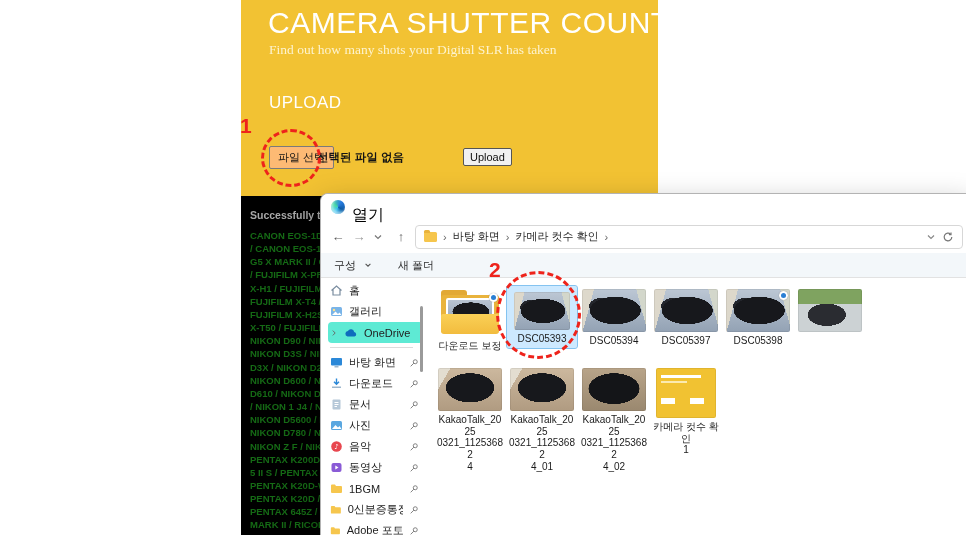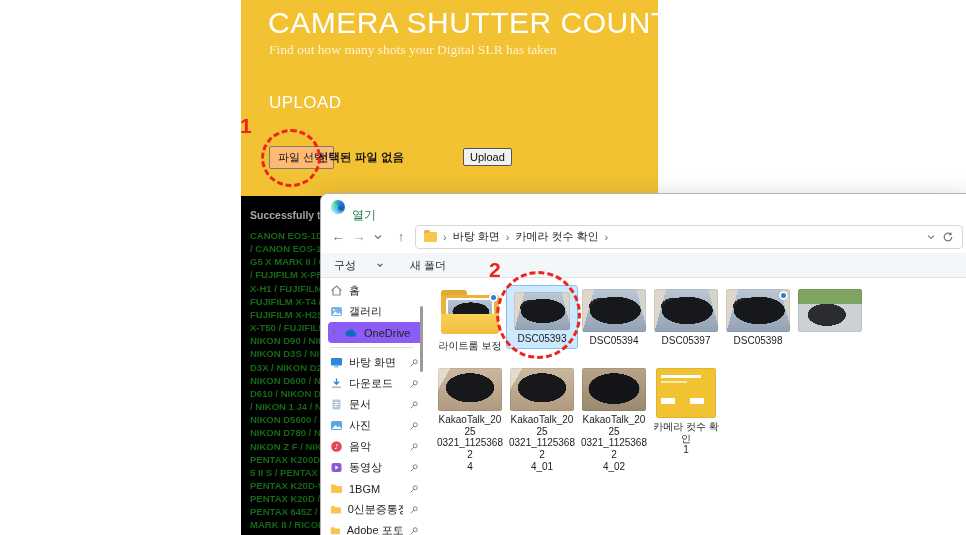--- a/index.html
+++ b/index.html
@@ -24,41 +24,41 @@
   .results-lines { position:absolute; left:9px; top:33px; font-size:9.5px; line-height:13.15px; color:#156a15; font-weight:700; white-space:nowrap; }
 
   
   .dialog { position:absolute; left:320px; top:193px; width:654px; height:349px; background:#fff;
             border:1px solid #b3b3b3; border-bottom:none; border-radius:8px 8px 0 0;
             box-shadow:0 10px 30px rgba(0,0,0,.28); z-index:5; overflow:hidden; }
   .titlebar { height:26px; display:flex; align-items:center; gap:7px; padding-left:10px; background:#fff; }
   .edge-ico { width:14px; height:14px; border-radius:50%; flex:none;
               background:conic-gradient(from 210deg,#35c1f1,#45dba0 90deg,#2a7de1 180deg,#0c59a4 270deg,#35c1f1);
               box-shadow:inset 2px -2px 3px rgba(255,255,255,.55); }
-  .title-text { font-size:12px; color:#15803d;margin-top:16px; }
+  .title-text { font-size:16px; color:#000000;margin-top:16px; }
 
   .navrow { height:33px; display:flex; align-items:center; padding:0 10px; gap:7px; background:#fff; }
   .nav-ico { font-size:13px; color:#5a5a5a; width:14px; text-align:center; flex:none; }
   .nav-ico.dim { color:#9a9a9a; }
   .addressbar { display:flex; align-items:center; gap:6px; height:24px; width:548px; flex:none;
                 border:1px solid #d7d7d7; border-radius:4px; padding:0 8px; background:#fff; }
   .crumb { font-size:11px; color:#1f1f1f; white-space:nowrap; }
   .crumb-sep { font-size:11px; color:#666; }
   .mini-folder { width:13px; height:10px; position:relative; flex:none; background:#f6c64d; border-radius:1.5px; }
   .mini-folder::before { content:""; position:absolute; left:0; top:-2px; width:6px; height:3px; background:#e9b33c; border-radius:1.5px 1.5px 0 0; }
   .addr-spacer { flex:1; }
 
   .toolbar { height:25px; background:#f3f7fa; border-bottom:1px solid #e2e2e2; display:flex; align-items:center; gap:26px; padding-left:13px; }
-  .tool-item { display:flex; align-items:center; gap:20px; font-size:11px; color:#2b2b2b; }
+  .tool-item { display:flex; align-items:center; gap:8px; font-size:11px; color:#2b2b2b; }
 
   .dlg-body { display:flex; height:264px; background:#fff; }
   .sidebar { width:102px; flex:none; padding:2px 0 0 7px; position:relative; }
   .side-row { height:21px; display:flex; align-items:center; gap:6px; font-size:11px; color:#222; padding:0 4px 0 2px; border-radius:4px; }
   .side-row .lbl { white-space:nowrap; overflow:hidden; }
-  .side-row.sel { background:#8b5cf6; }
+  .side-row.sel { background:#5eead4; }
   .side-div { border-top:1px solid #dcdcdc; margin:4px 10px 4px 2px; }
   .pin { margin-left:auto; flex:none; }
   .side-chev { flex:none; }
   .side-scroll { position:absolute; right:0; top:28px; width:3px; height:66px; background:#9a9a9a; border-radius:2px; }
 
   .content { flex:1; position:relative; padding:8px 0 0 12px; }
   .filerow { display:flex; gap:2px; align-items:flex-start; }
   .filerow.second { margin-top:10px; }
   .tile { width:70px; flex:none; display:flex; flex-direction:column; align-items:center; padding:3px 2px; border-radius:2px; }
   .tile .label { margin-top:3px; font-size:10px; line-height:1.18; color:#1b1b1b; text-align:center; white-space:pre-line; word-break:break-all; }
@@ -347,21 +347,21 @@
 
         <div class="filerow">
           <div class="tile">
             <div class="folder-ico">
               <div class="f-tab"></div>
                 <div class="f-back"></div>
                 <div class="f-pic"></div>
                 <div class="f-front"></div>
               <span class="badge on-folder"></span>
             </div>
-            <div class="label">라이트룸 보정</div>
+            <div class="label">다운로드 보정</div>
           </div>
 
           <div class="tile selected">
             <div class="ph ph-cam"></div>
             <div class="label">DSC05393</div>
           </div>
 
           <div class="tile">
             <div class="ph ph-cam"></div>
             <div class="label">DSC05394</div>

